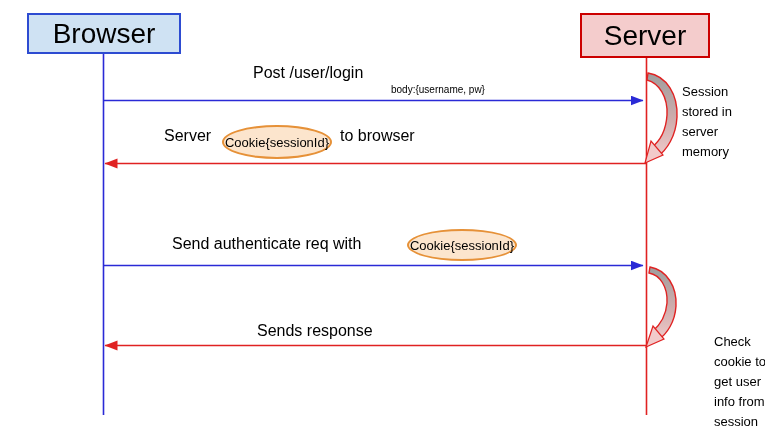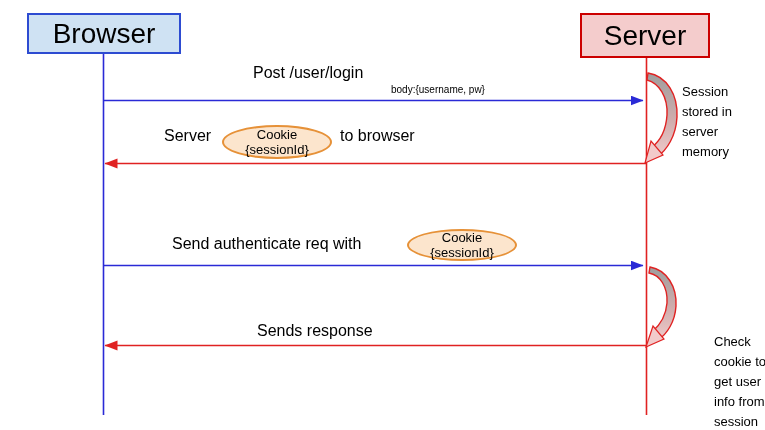--- a/index.html
+++ b/index.html
@@ -61,21 +61,22 @@
   #msg1-label { left: 253px; top: 63px; }
   #msg1-sub   { left: 391px; top: 84px; }
   #msg2-before { left: 164px; top: 126px; }
   #msg2-after  { left: 340px; top: 126px; }
   #msg3-before { left: 172px; top: 234px; }
   #msg4-label  { left: 257px; top: 321px; }
 
   
   .cookie-ellipse {
     display: flex;
-    flex-direction: column;
+    flex-direction: row;
+    align-items: center;
     justify-content: center;
     border-radius: 50%;
     background: var(--cookie-fill, #fce5cd);
     border: 2px solid var(--cookie-border, #e69138);
     box-sizing: border-box;
     font-size: 13px;
     line-height: 15px;
     text-align: center;
     color: var(--text, #000);
   }

